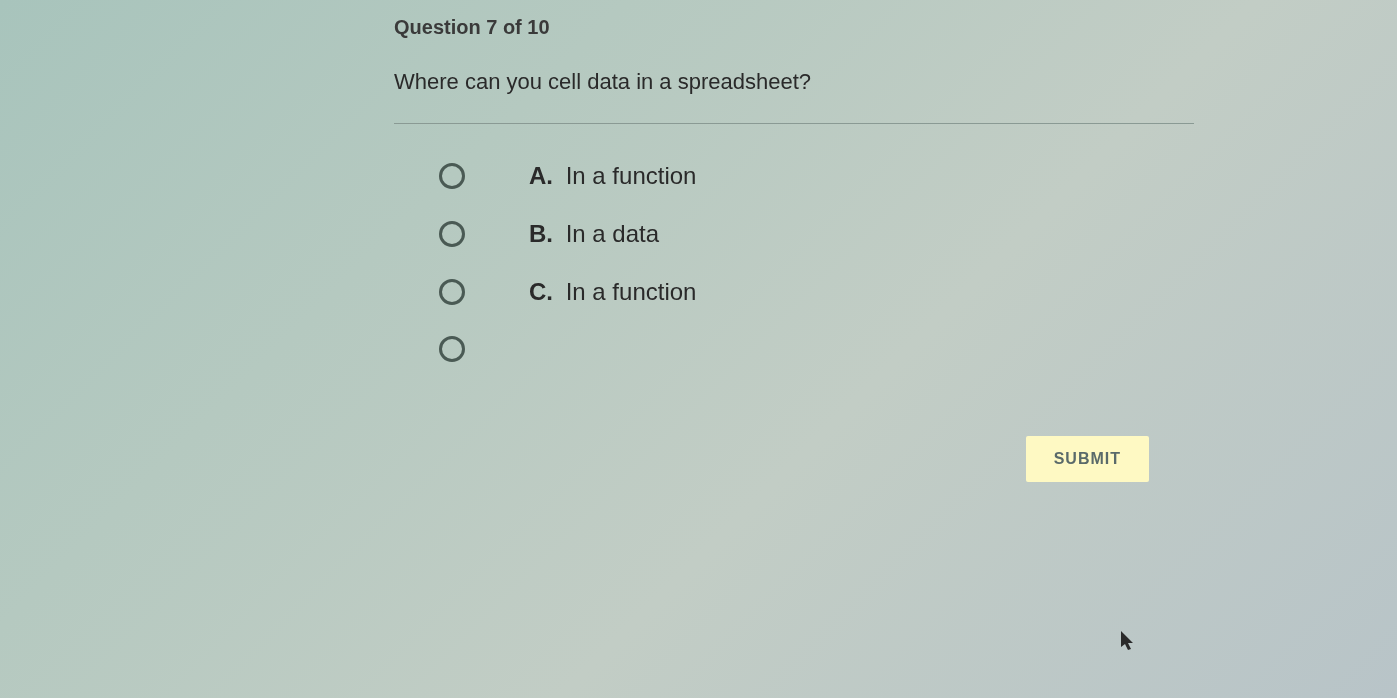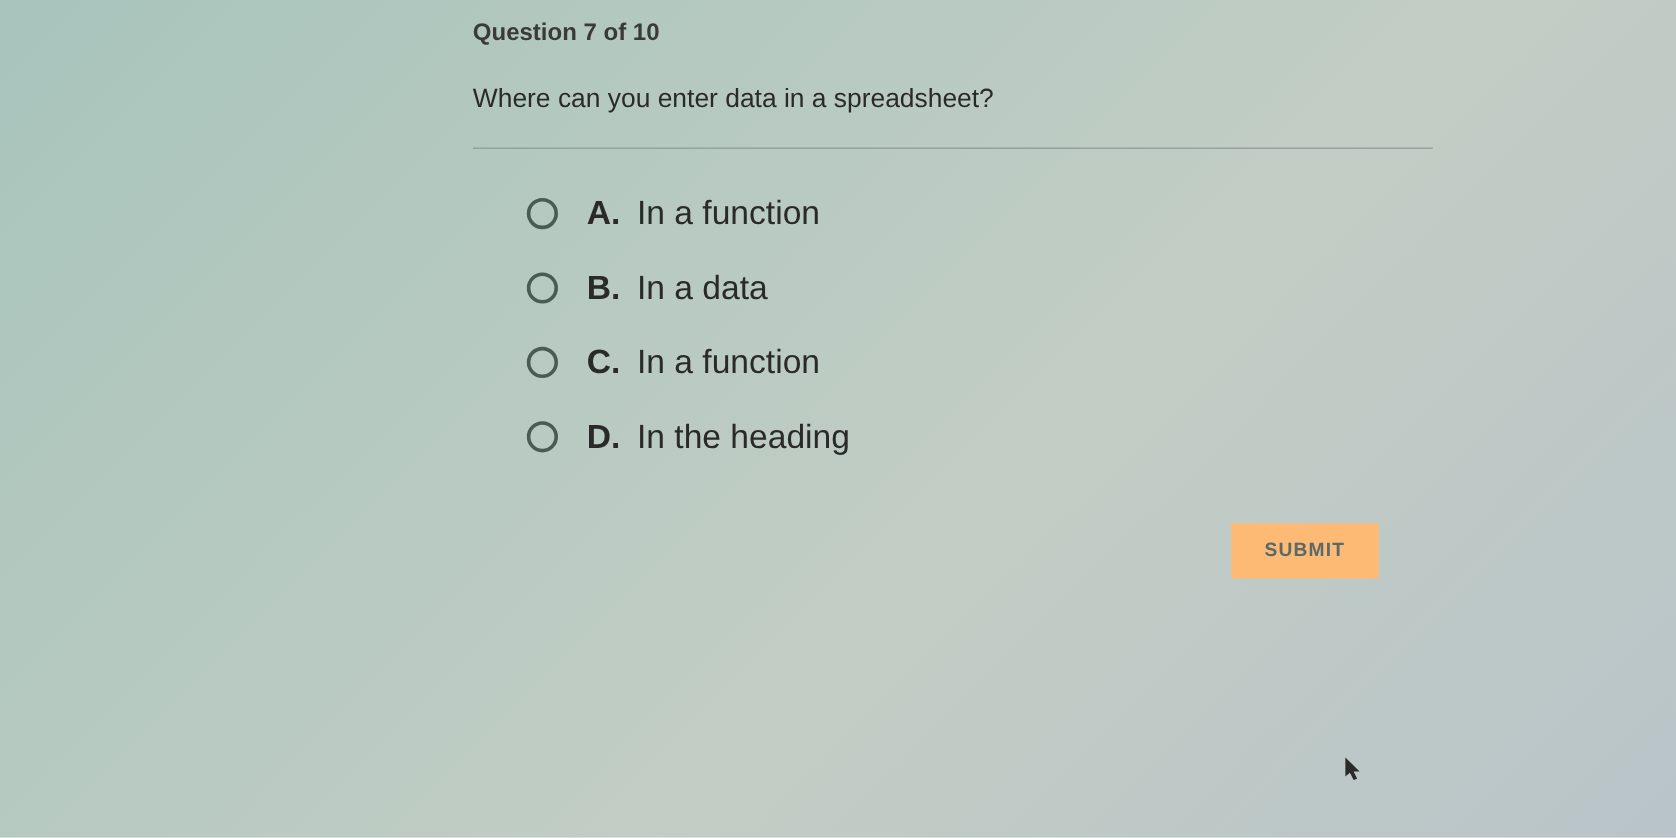--- a/index.html
+++ b/index.html
@@ -48,32 +48,33 @@
     }
     .radio-circle {
       width: 26px;
       height: 26px;
       border: 3px solid #4a5a54;
       border-radius: 50%;
       margin-right: 24px;
       flex-shrink: 0;
     }
     .option-label {
-      font-size: 28px;
+      font-size: 24px;
       color: #2a2a2a;
+      margin-left: 40px;
     }
     .option-letter {
       font-weight: bold;
       margin-right: 6px;
     }
     .submit-button {
       position: absolute;
       right: 248px;
       top: 436px;
-      background: #fdba74;
+      background: #fef9c3;
       color: #5a6a6a;
       border: none;
       padding: 14px 28px;
       font-size: 16px;
       font-weight: bold;
       letter-spacing: 1px;
       cursor: pointer;
       border-radius: 2px;
     }
     .cursor {
@@ -83,21 +84,21 @@
       width: 16px;
       height: 22px;
       pointer-events: none;
     }
   </style>
 </head>
 <body>
 
 <div class="quiz-container">
   <div class="question-header">Question 7 of 10</div>
-  <div class="question-text">Where can you enter data in a spreadsheet?</div>
+  <div class="question-text">Where can you cell data in a spreadsheet?</div>
   <hr class="divider">
   <div class="options">
     <div class="option">
       <div class="radio-circle"></div>
       <div class="option-label">
         <span class="option-letter">A.</span>
         <span>In a function</span>
       </div>
     </div>
     <div class="option">
@@ -109,24 +110,20 @@
     </div>
     <div class="option">
       <div class="radio-circle"></div>
       <div class="option-label">
         <span class="option-letter">C.</span>
         <span>In a function</span>
       </div>
     </div>
     <div class="option">
       <div class="radio-circle"></div>
-      <div class="option-label">
-        <span class="option-letter">D.</span>
-        <span>In the heading</span>
-      </div>
     </div>
   </div>
   <button class="submit-button">SUBMIT</button>
 </div>
 
 <svg class="cursor" viewBox="0 0 16 22">
   <path d="M 0 0 L 0 16 L 4 13 L 7 19 L 10 18 L 7 12 L 12 12 Z" fill="#2a2a2a"></path>
 </svg>
 
 </body></html>

